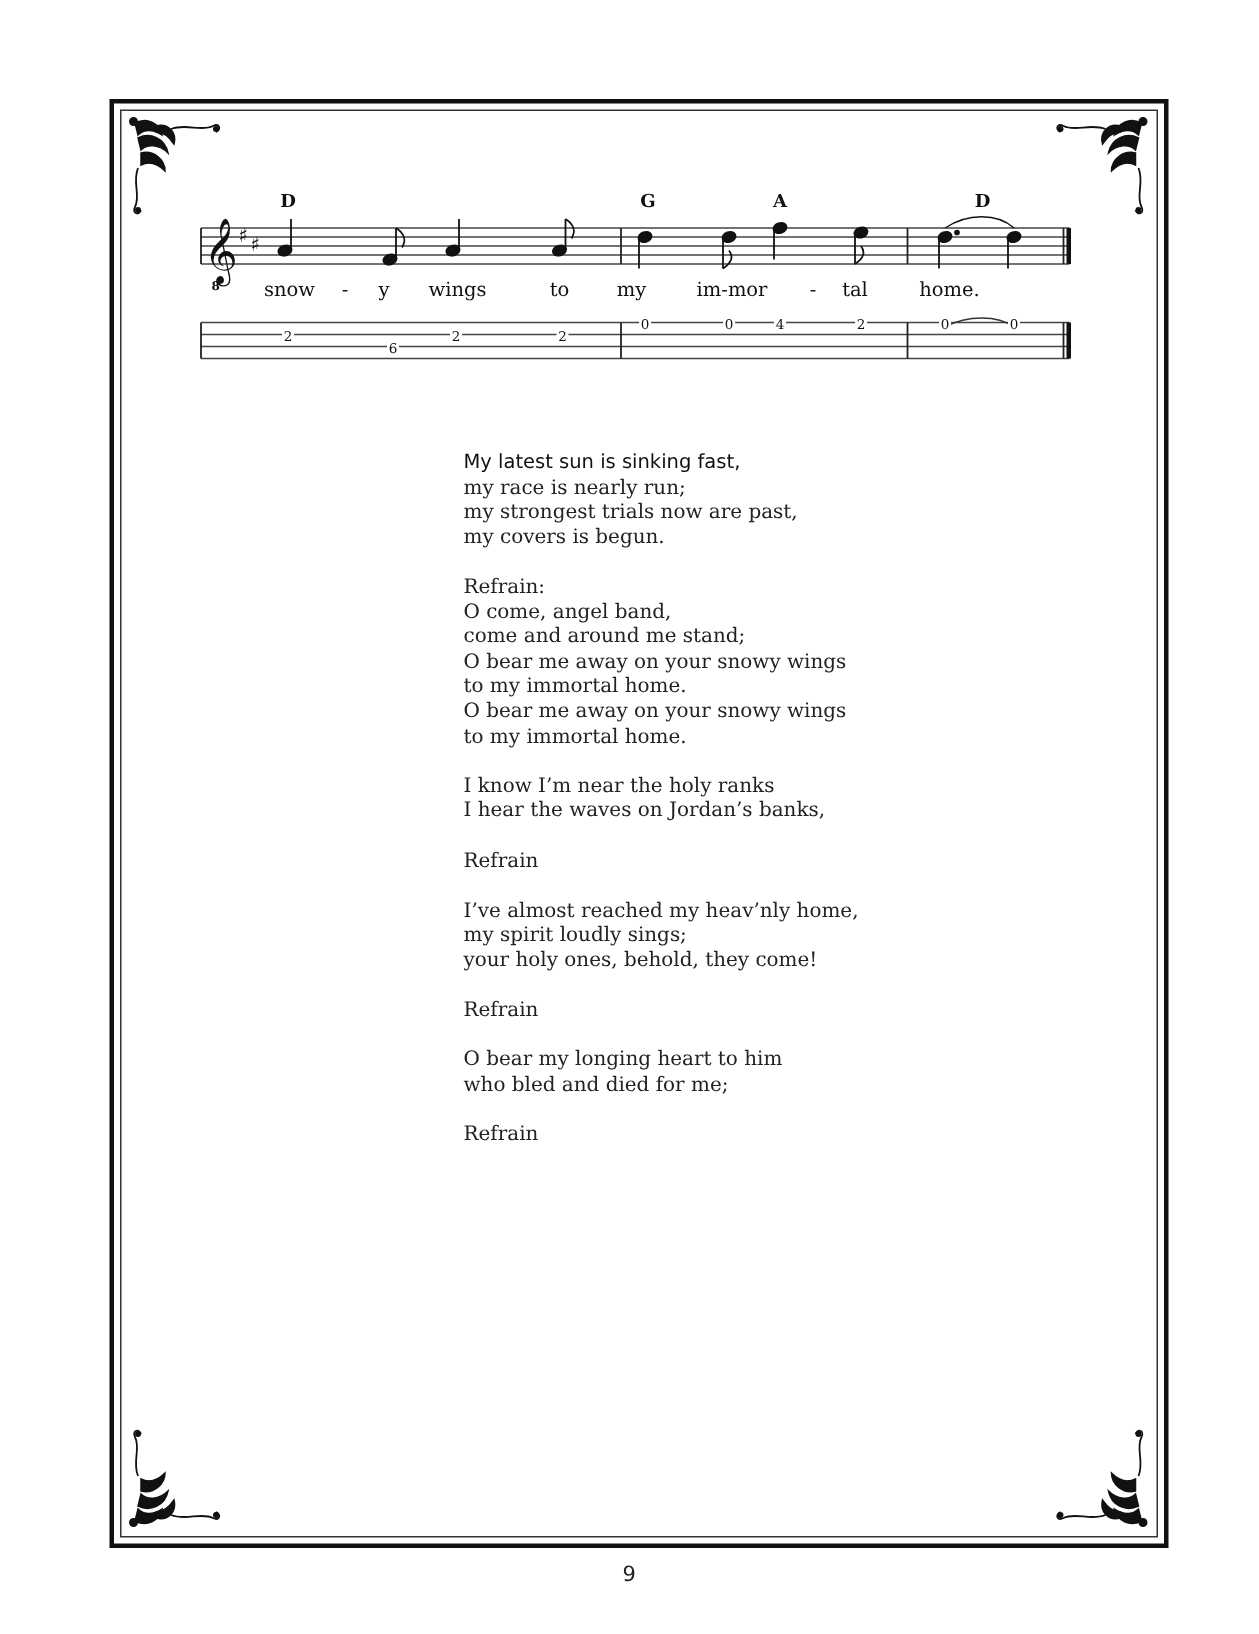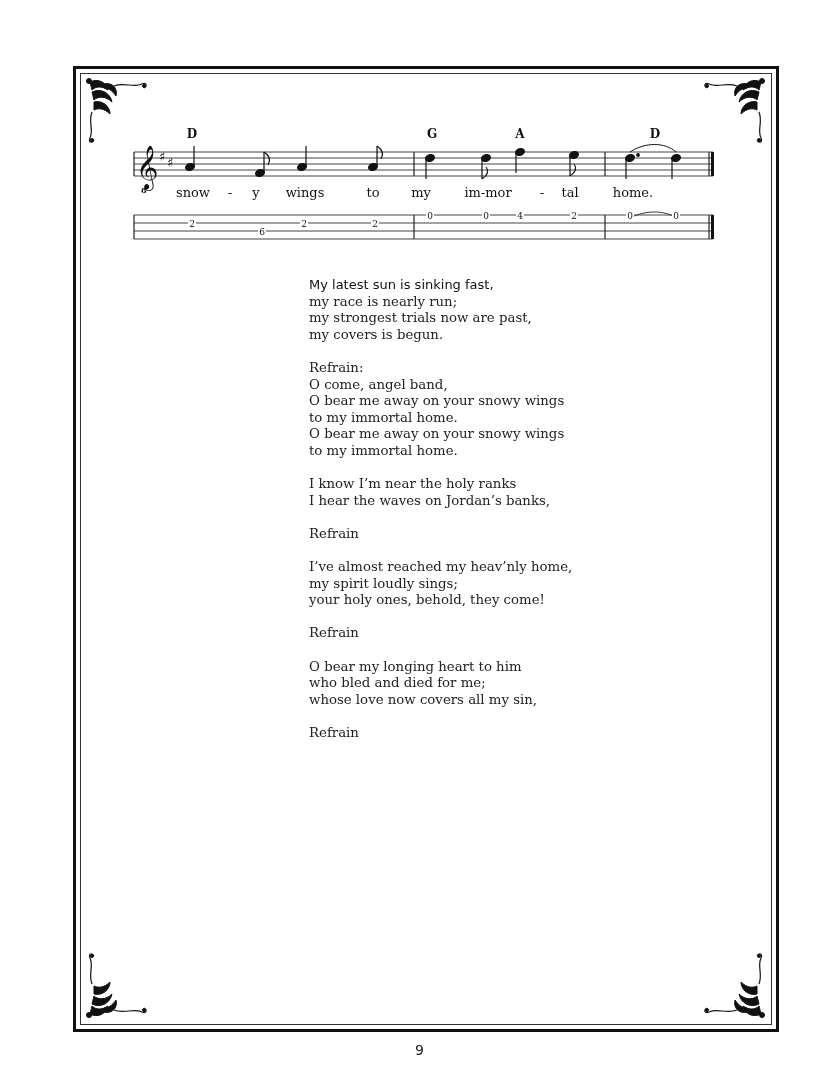--- a/index.html
+++ b/index.html
@@ -10,21 +10,21 @@
   .corner svg{width:70px;height:70px;display:block;}
   .c-tl{left:84px;top:76px;}
   .c-tr{left:697px;top:76px;transform:scaleX(-1);}
   .c-bl{left:84px;top:950px;transform:scaleY(-1);}
   .c-br{left:697px;top:950px;transform:scale(-1,-1);}
   .score{position:absolute;left:130px;top:120px;width:600px;height:130px;}
   .score svg{display:block;}
   .lyrics{position:absolute;left:309px;top:277px;font-size:13.3px;line-height:16.6px;font-family:"DejaVu Serif",serif;color:#222;}
   .lyrics .line{white-space:pre;}
   .lyrics .gap{height:16.6px;}
-  .lyrics .first{font-family:"DejaVu Sans",sans-serif;font-size:13px;color:#111;}
+  .lyrics .first{font-family:"DejaVu Sans",sans-serif;font-size:13px;color:#111;margin-top:24px;}
   .pagenum{position:absolute;left:0;width:839px;top:1042px;text-align:center;font-size:14px;font-family:"DejaVu Sans",sans-serif;color:#222;}
   .svgtext{font-family:"DejaVu Serif",serif;}
 </style>
 </head>
 <body>
 
 <div class="outer"></div>
 <div class="inner"></div>
 
 <div class="corner c-tl">
@@ -203,36 +203,36 @@
 </div>
 
 <div class="lyrics" id="lyrics-block">
     <div class="line first">My latest sun is sinking fast,</div>
     <div class="line">my race is nearly run;</div>
     <div class="line">my strongest trials now are past,</div>
     <div class="line">my covers is begun.</div>
     <div class="gap"></div>
     <div class="line">Refrain:</div>
     <div class="line">O come, angel band,</div>
+    <div class="line">come and around me stand;</div>
     <div class="line">O bear me away on your snowy wings</div>
     <div class="line">to my immortal home.</div>
     <div class="line">O bear me away on your snowy wings</div>
     <div class="line">to my immortal home.</div>
     <div class="gap"></div>
     <div class="line">I know I’m near the holy ranks</div>
     <div class="line">I hear the waves on Jordan’s banks,</div>
     <div class="gap"></div>
     <div class="line">Refrain</div>
     <div class="gap"></div>
     <div class="line">I’ve almost reached my heav’nly home,</div>
     <div class="line">my spirit loudly sings;</div>
     <div class="line">your holy ones, behold, they come!</div>
     <div class="gap"></div>
     <div class="line">Refrain</div>
     <div class="gap"></div>
     <div class="line">O bear my longing heart to him</div>
     <div class="line">who bled and died for me;</div>
-    <div class="line">whose love now covers all my sin,</div>
     <div class="gap"></div>
     <div class="line">Refrain</div>
   </div>
 
 <div class="pagenum">9</div>
 
 </body></html>

